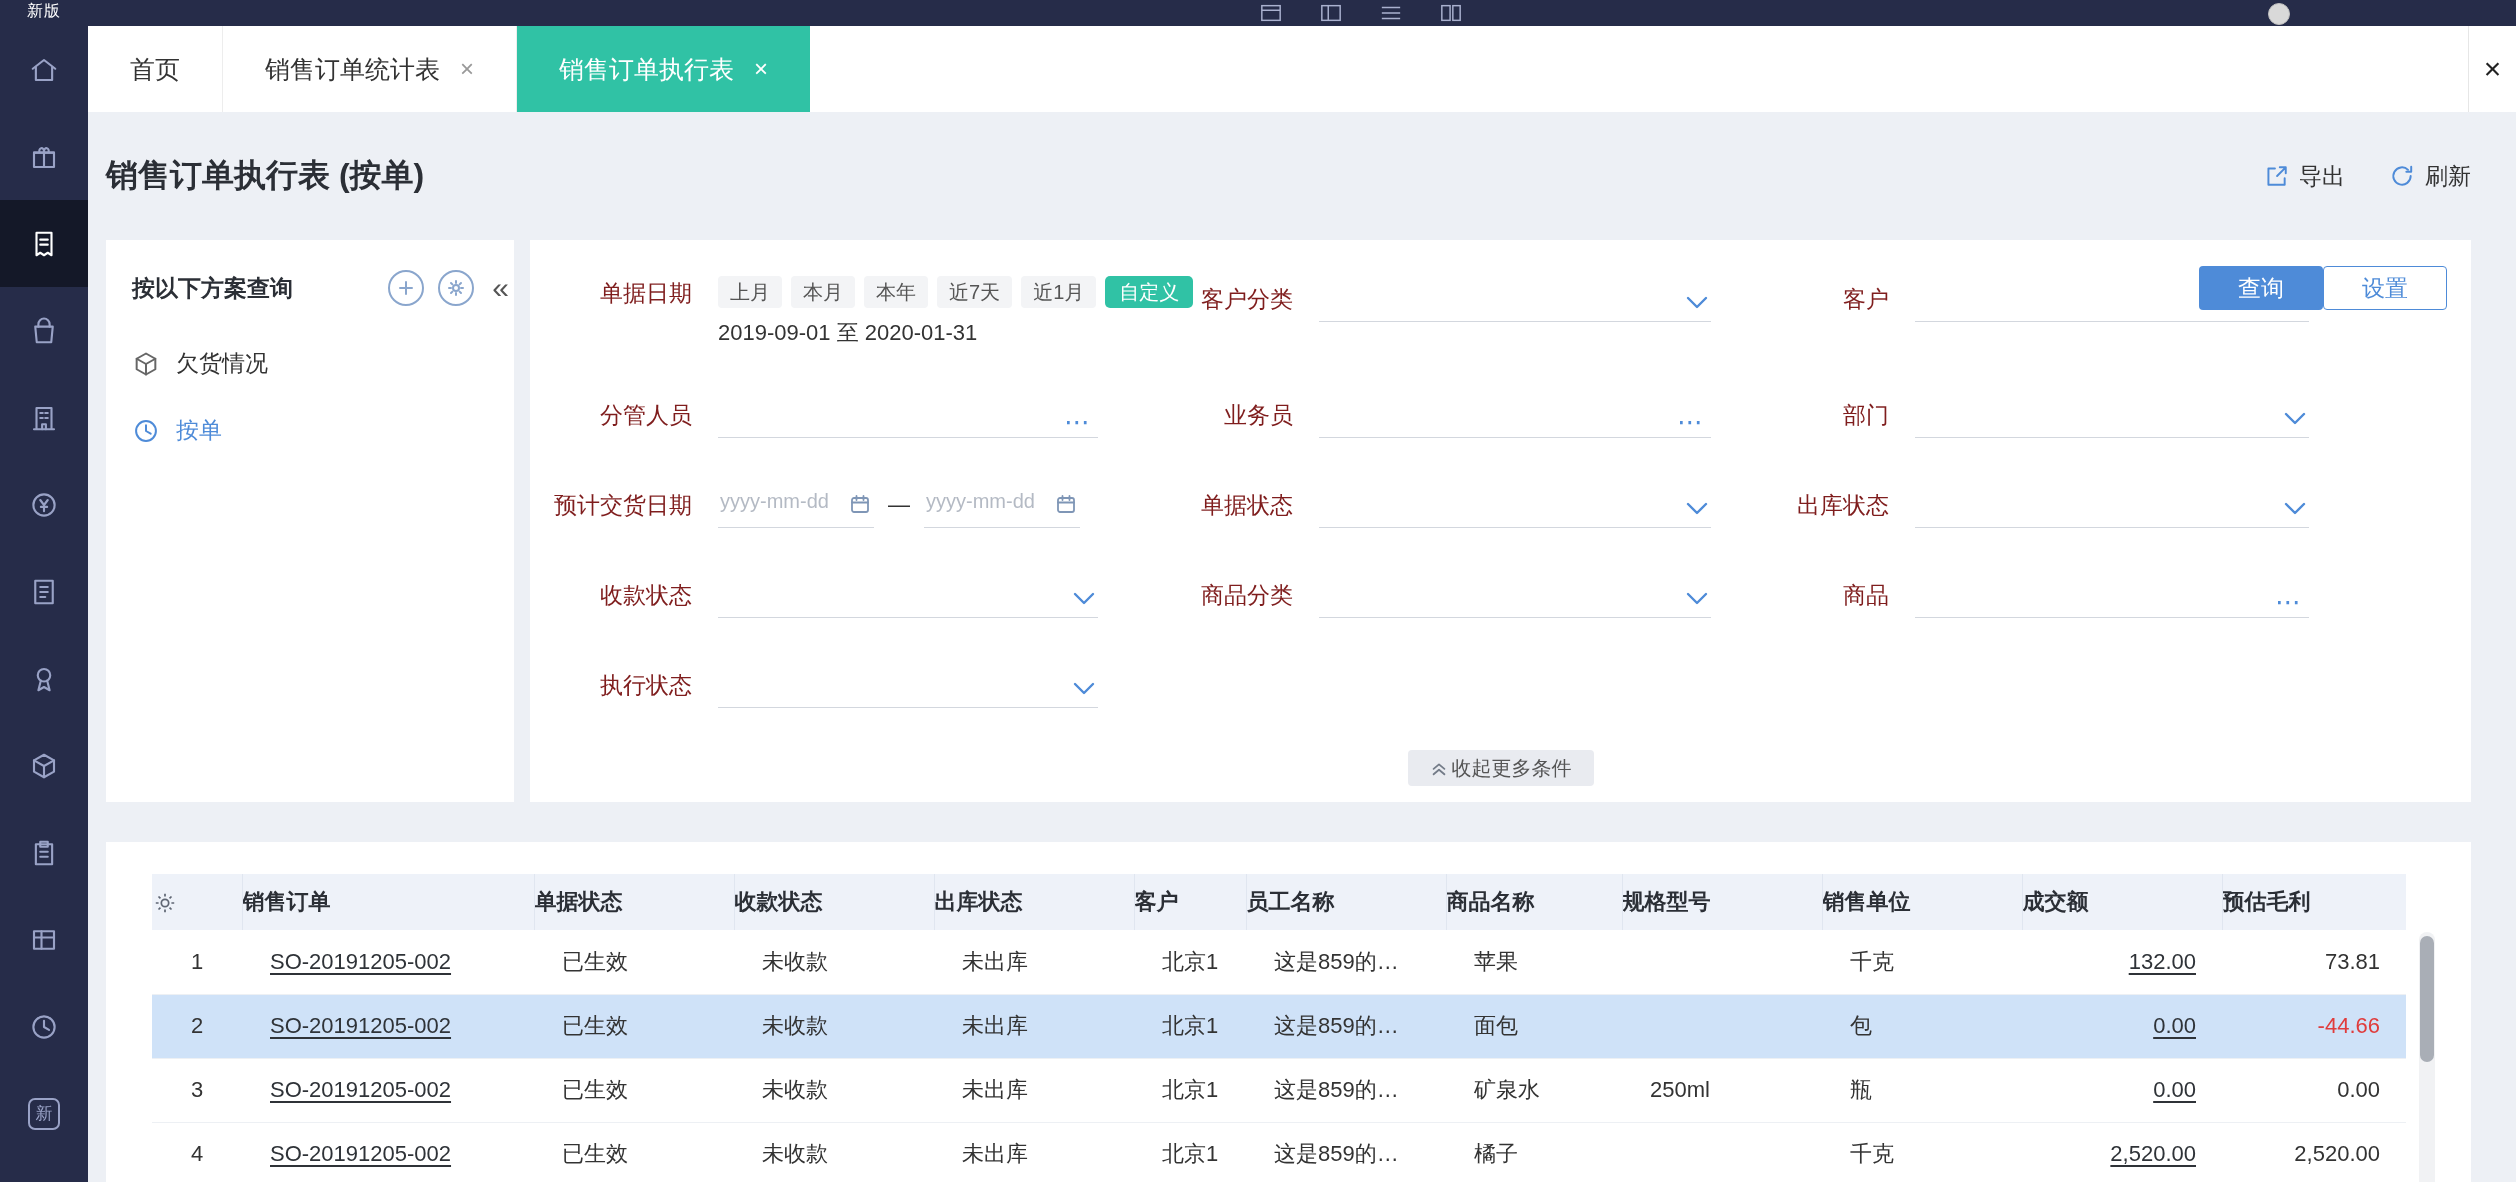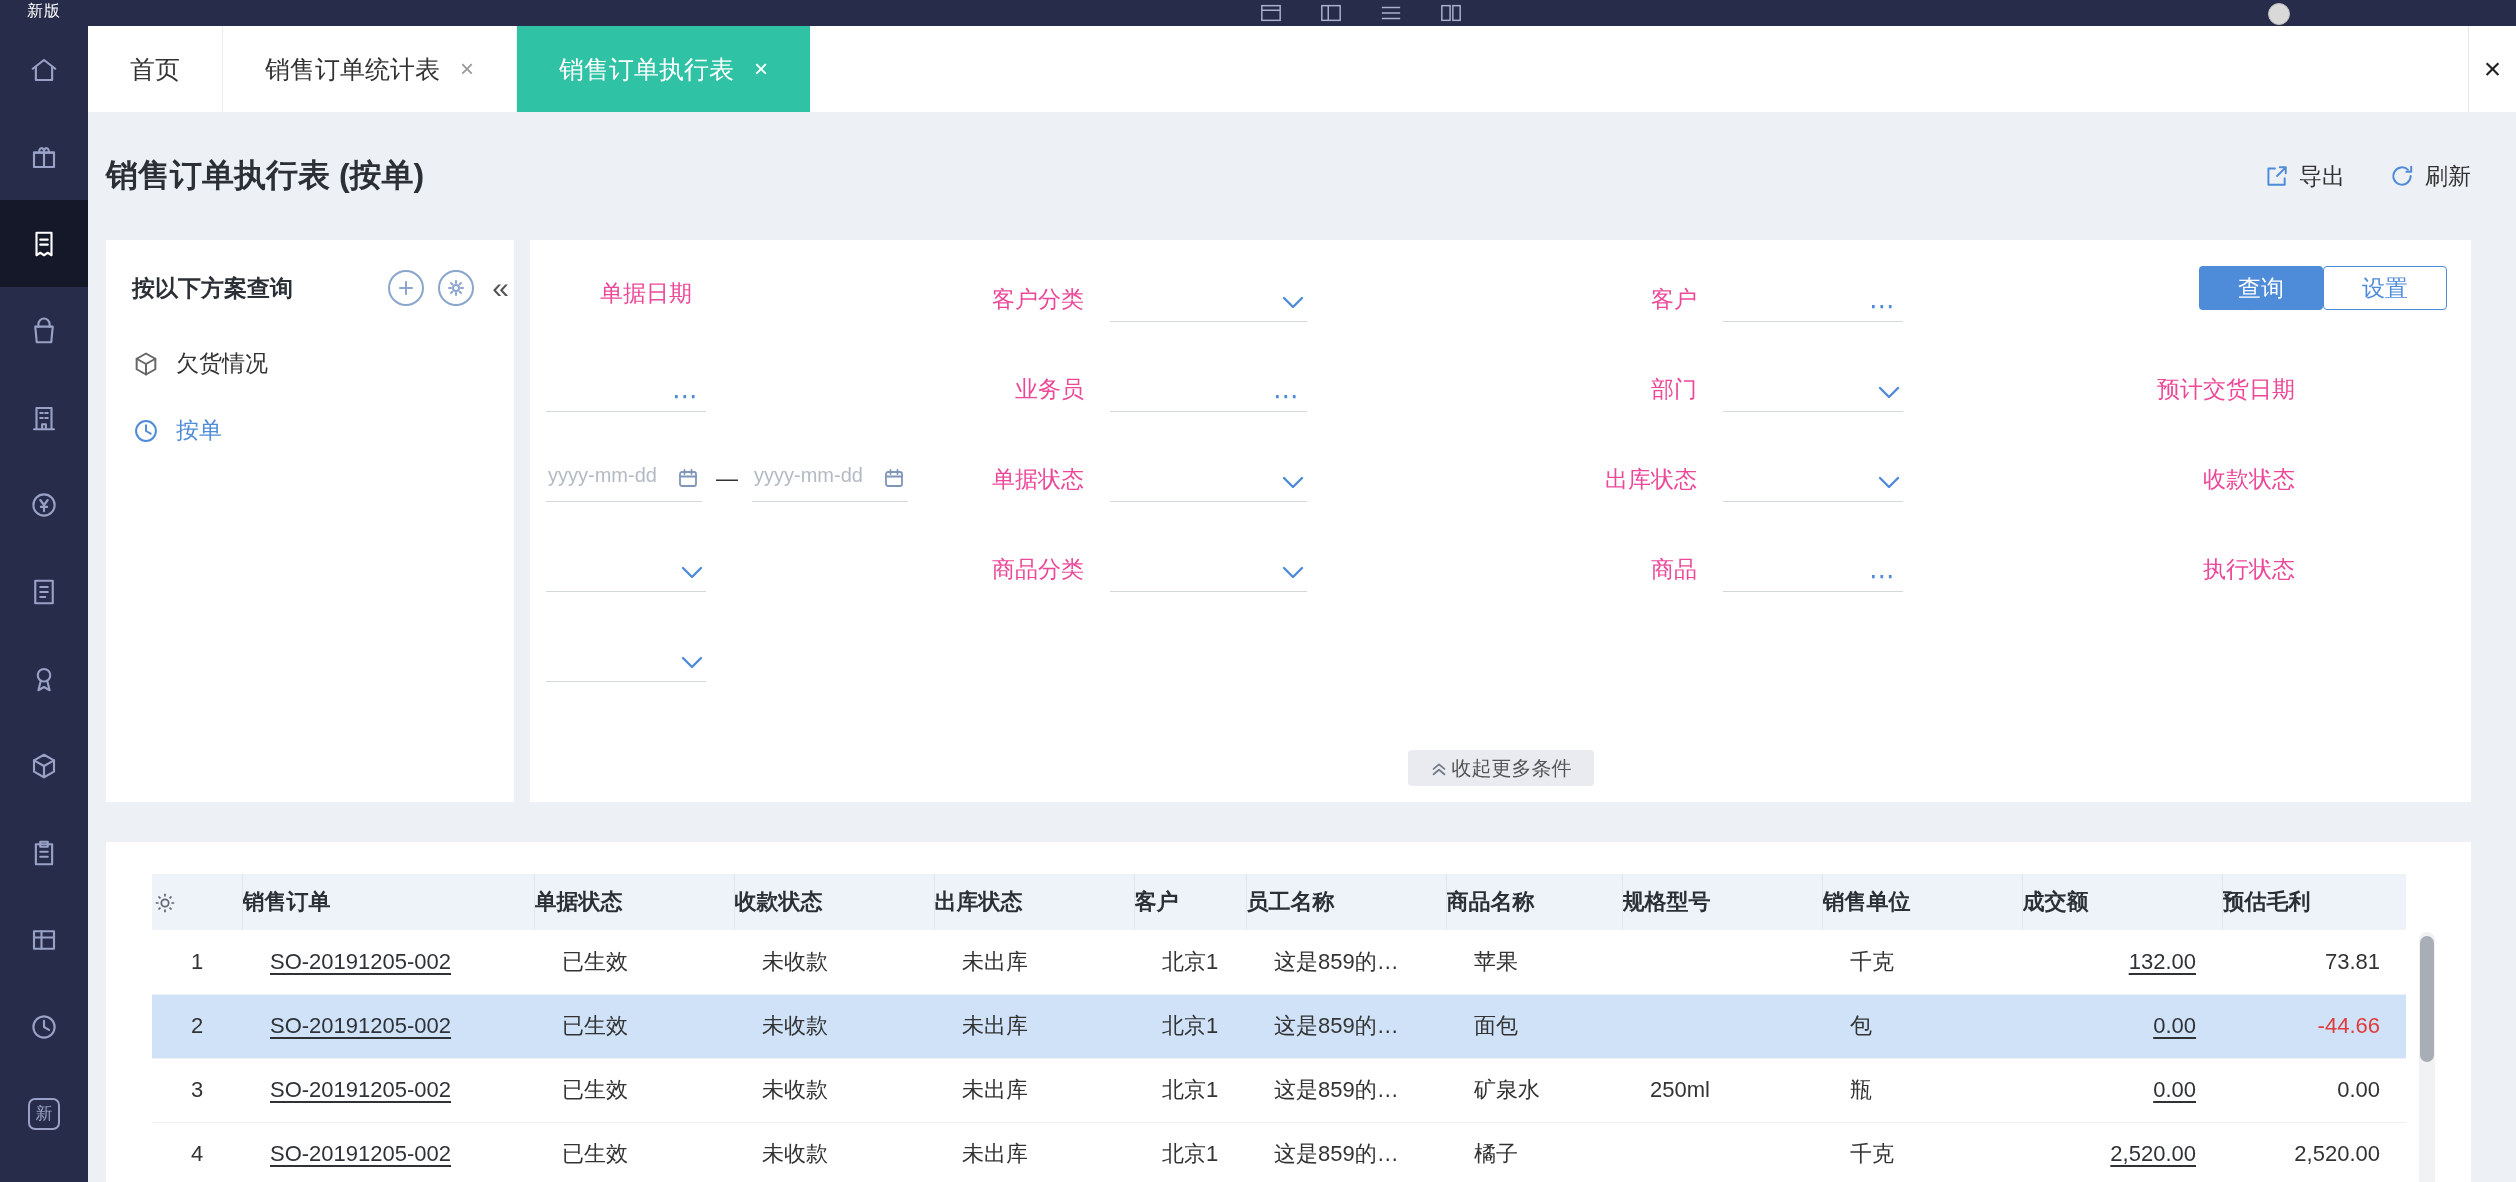--- a/index.html
+++ b/index.html
@@ -56,21 +56,21 @@
   .collapse-left { font-size:30px; color:#555; cursor:pointer; line-height:1; margin-left:4px; }
   .scheme-items { margin-top:42px; display:flex; flex-direction:column; gap:36px; }
   .scheme-item { display:flex; align-items:center; gap:16px; font-size:23px; color:#333; cursor:pointer; }
   .scheme-item svg { width:28px; height:28px; stroke:#666; fill:none; stroke-width:1.7; stroke-linecap:round; stroke-linejoin:round; }
   .scheme-item.active { color:#4e8bd8; }
   .scheme-item.active svg { stroke:#4e8bd8; }
 
   
   .filter-panel { flex:1; background:#fff; position:relative; padding:36px 24px 0 16px; min-width:0; }
   .filter-grid { display:grid; grid-template-columns:160px 380px 197px 392px 180px 394px; column-gap:12px; row-gap:44px; }
-  .flabel { font-size:23px; color:#ec4899; text-align:right; padding-right:14px; line-height:46px; align-self:start; white-space:nowrap; }
+  .flabel { font-size:23px; color:#7f1d1d; text-align:right; padding-right:14px; line-height:46px; align-self:start; white-space:nowrap; }
   .flabel.top { line-height:34px; }
   .uctrl { height:46px; border-bottom:1px solid #d3d7de; position:relative; align-self:start; cursor:pointer; }
   .uctrl .ctrl-icon { position:absolute; right:2px; bottom:6px; }
   .uctrl .ellipsis { position:absolute; right:6px; bottom:2px; color:#4e8bd8; font-size:26px; letter-spacing:2px; line-height:1; cursor:pointer; }
   .chev svg { width:24px; height:16px; stroke:#4e8bd8; fill:none; stroke-width:2.4; stroke-linecap:round; stroke-linejoin:round; }
 
   .date-block { align-self:start; }
   .chips-row { display:flex; align-items:center; gap:9px; }
   .chip { height:32px; padding:0 12px; background:#f3f4f6; border-radius:4px; font-size:20px; color:#555; display:flex; align-items:center; cursor:pointer; white-space:nowrap; }
   .chip-custom { height:32px; padding:0 14px; background:#30c2a5; border-radius:5px; font-size:20px; color:#fff; display:flex; align-items:center; cursor:pointer; white-space:nowrap; }
@@ -292,20 +292,33 @@
               <span>按单</span>
             </div>
           </div>
         </div>
 
         <div class="filter-panel">
 
           <div class="filter-grid">
 
             <div class="flabel top">单据日期</div>
+            <div class="date-block">
+              <div class="chips-row">
+                <span style="display:flex;gap:9px">
+                    <span class="chip">上月</span>
+                    <span class="chip">本月</span>
+                    <span class="chip">本年</span>
+                    <span class="chip">近7天</span>
+                    <span class="chip">近1月</span>
+                  </span>
+                <span class="chip-custom">自定义</span>
+              </div>
+              <div class="date-range-text">2019-09-01 至 2020-01-31</div>
+            </div>
             <div class="flabel">客户分类</div>
             <div class="uctrl">
               <span class="ctrl-icon chev"><svg viewBox="0 0 24 16">
                     <path d="M3 3 l9 9 9-9"></path>
                   </svg></span>
             </div>
             <div class="flabel">客户</div>
             <div class="uctrl">
               <span class="ellipsis">⋯</span>
             </div>

